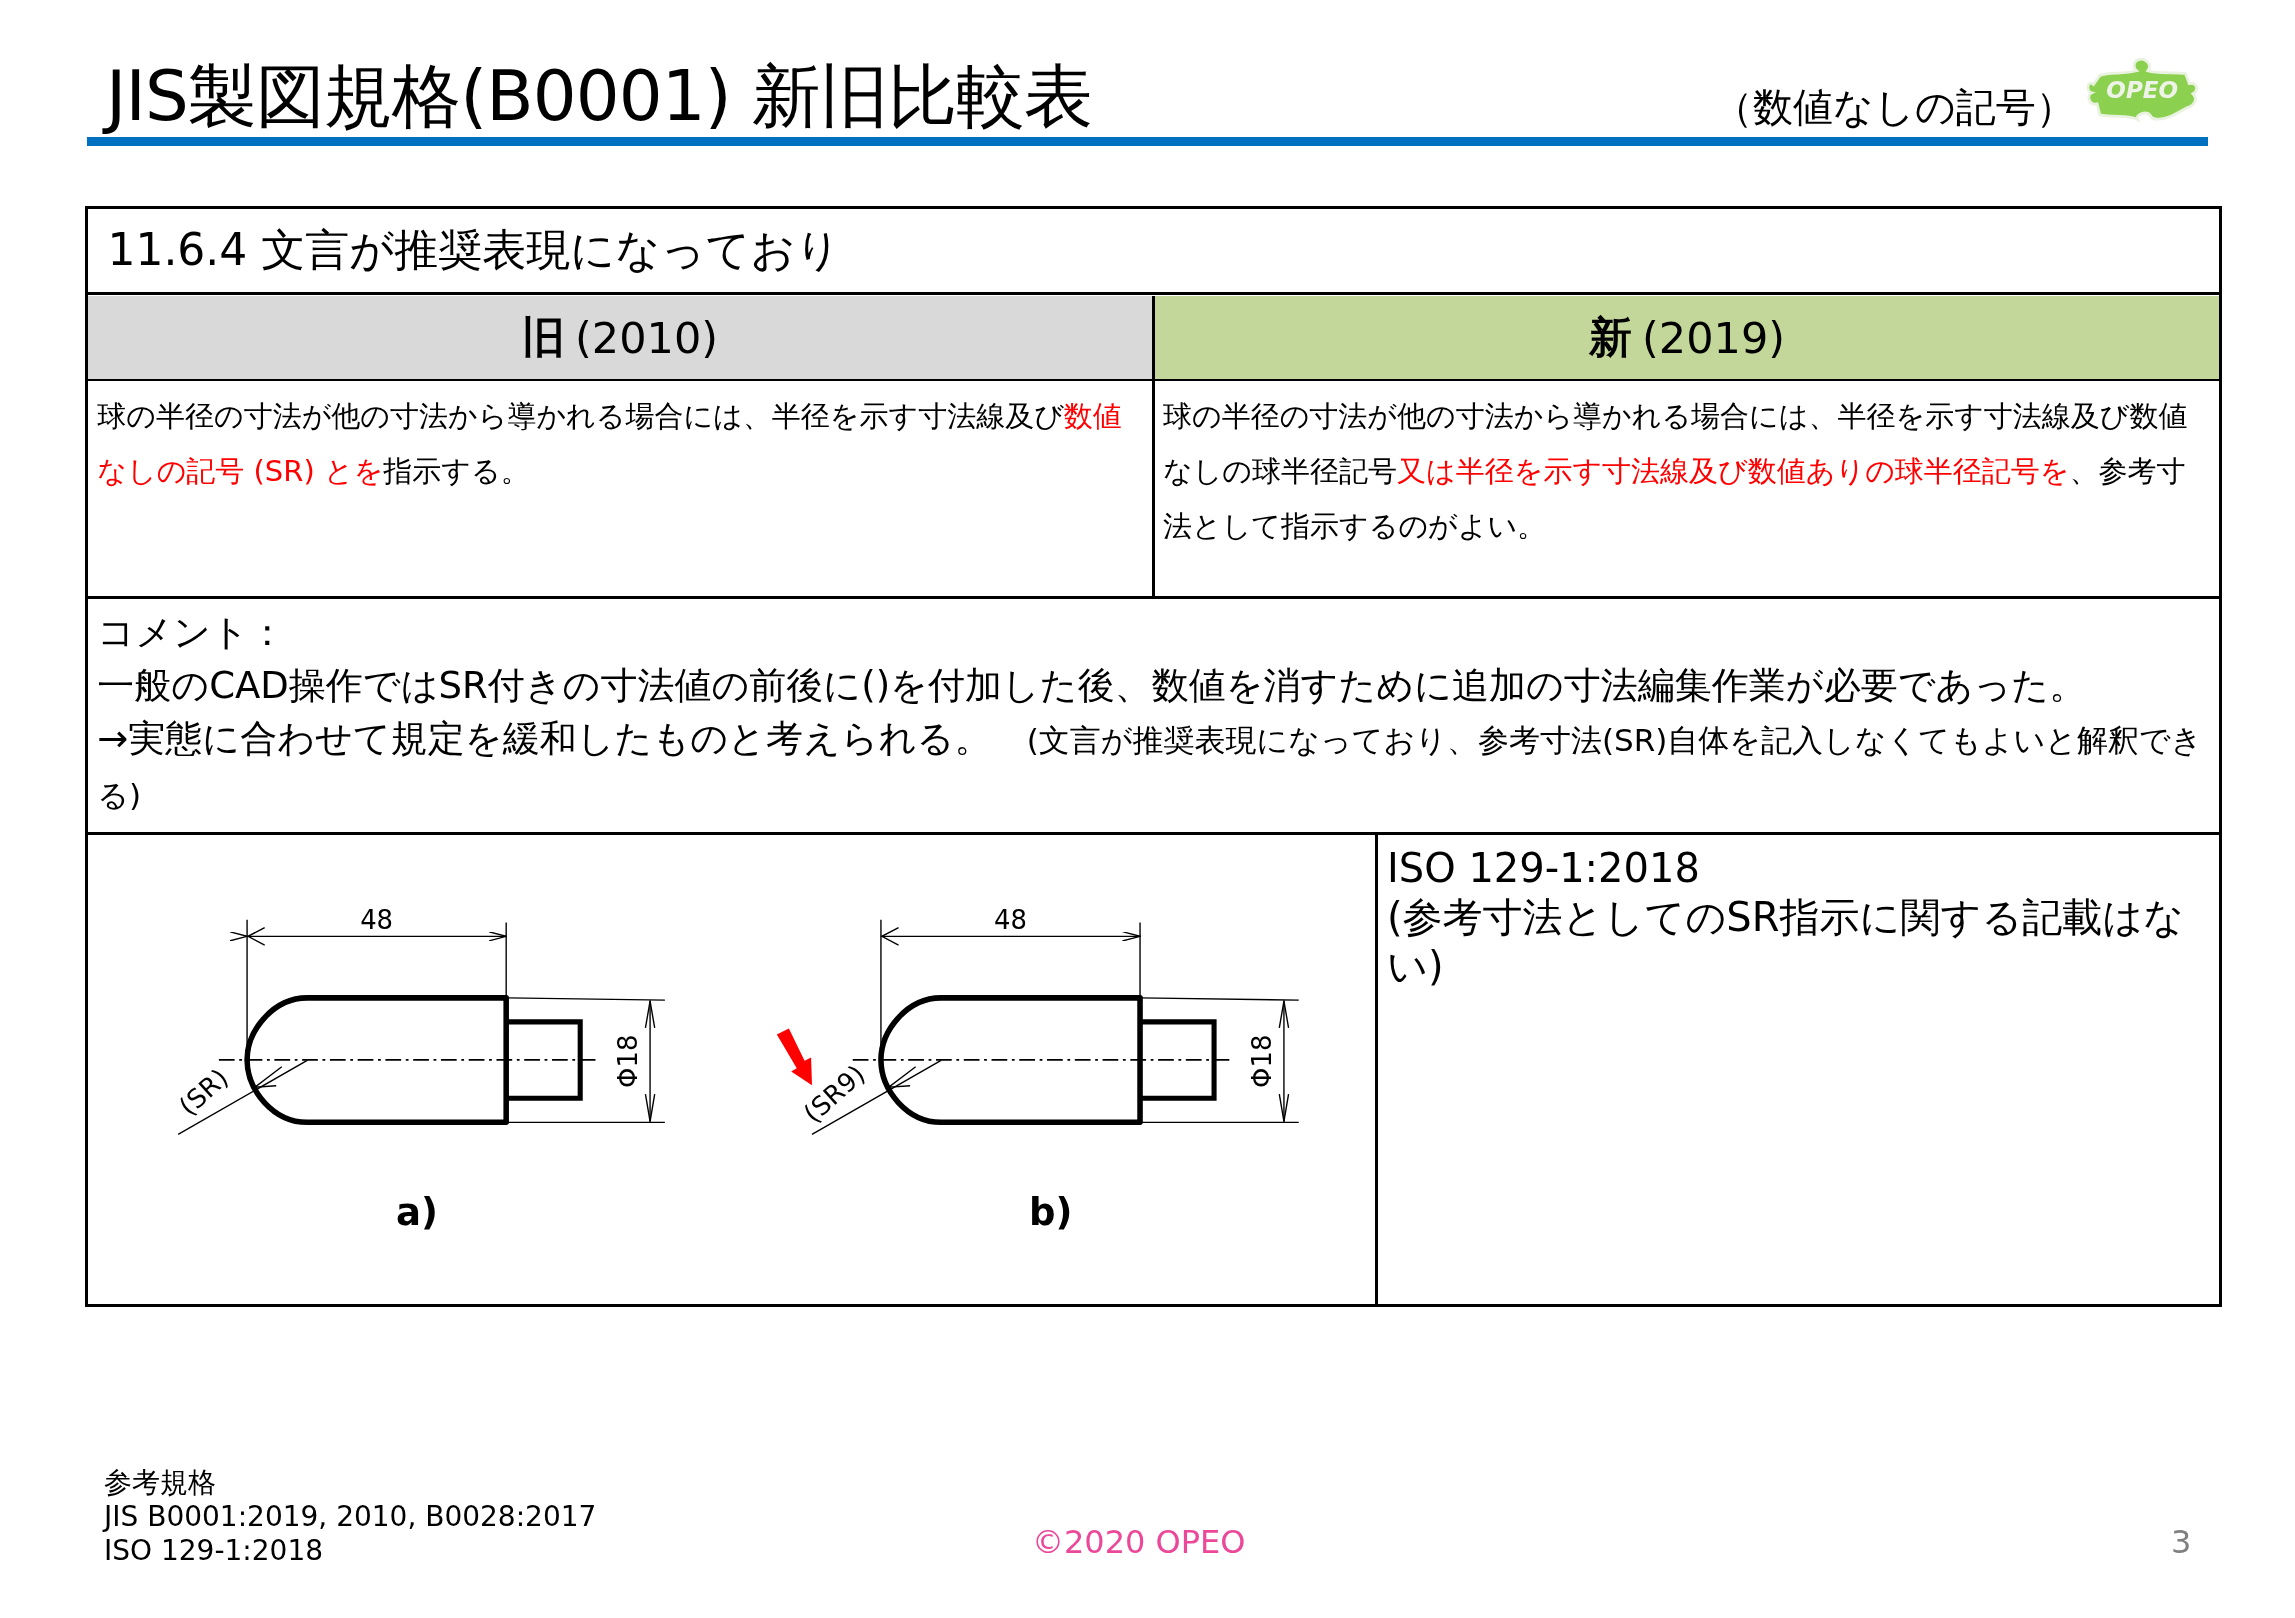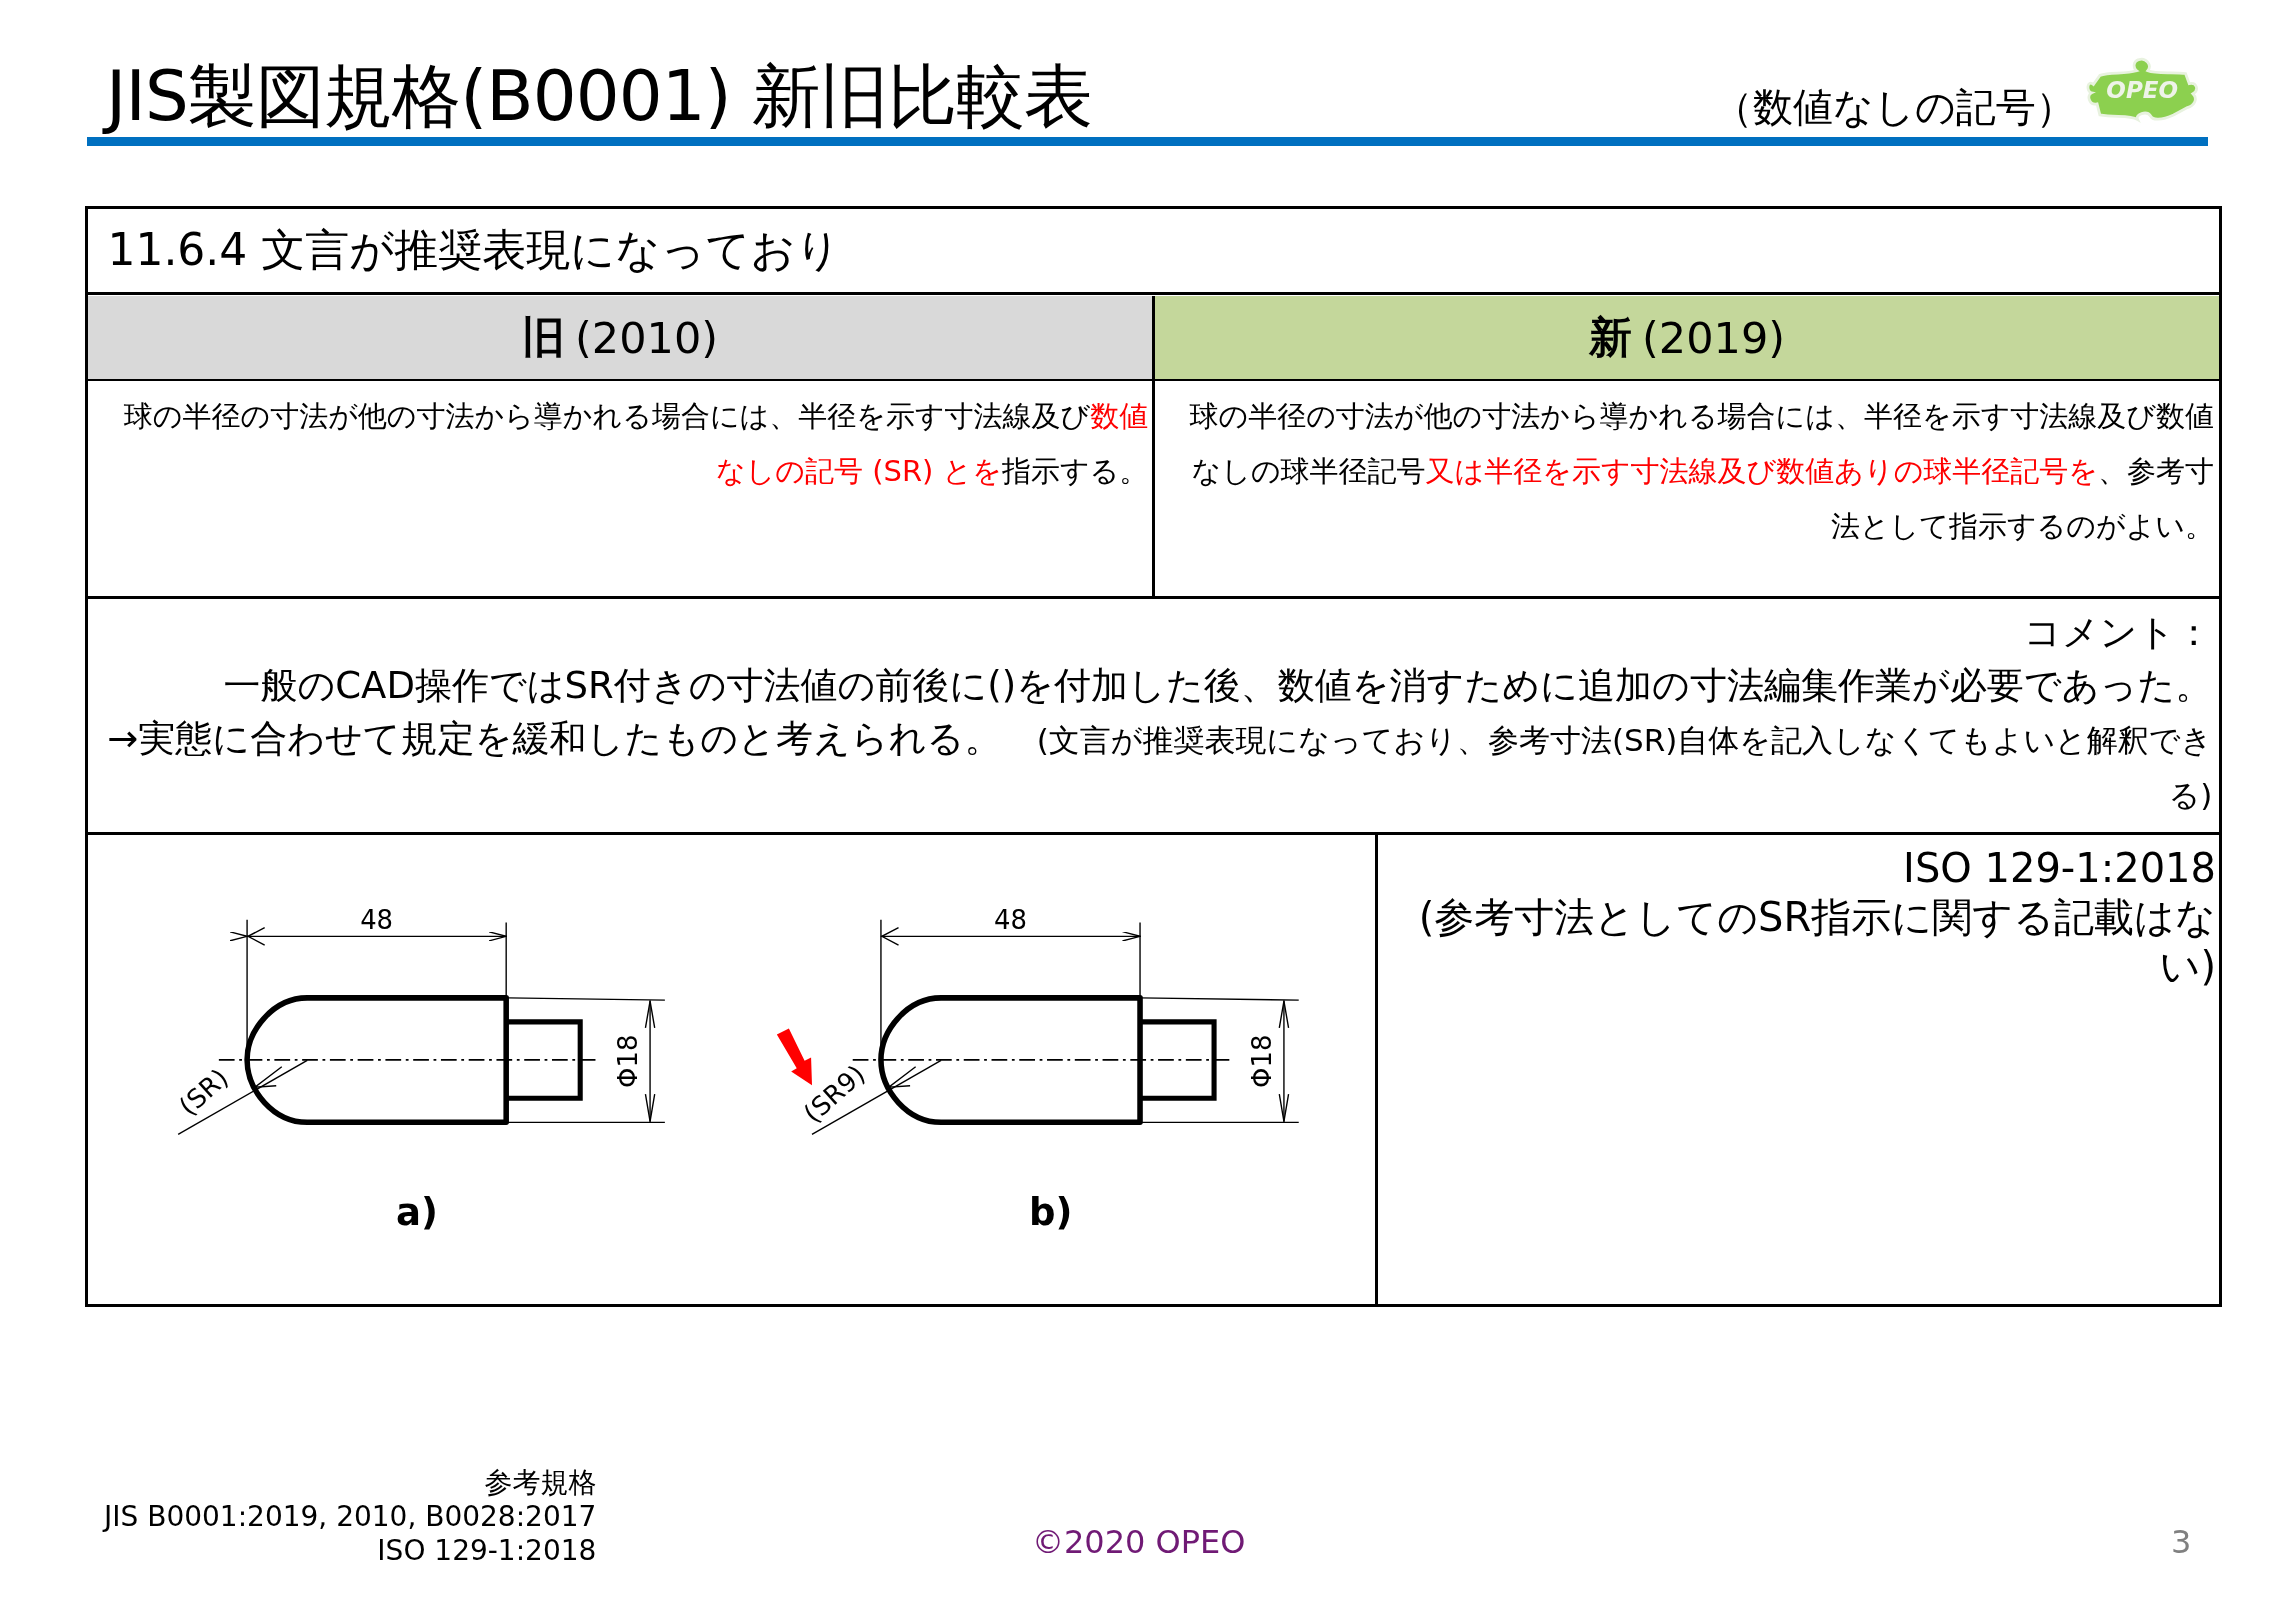--- a/index.html
+++ b/index.html
@@ -1,38 +1,38 @@
 <!DOCTYPE html>
 <html style="font-size:7.4px"><head>
 <meta charset="utf-8">
 <style>
   html, body { margin:0; padding:0; background:#ffffff; }
   body { width:2295px; height:1619px; position:relative; overflow:hidden;
          font-family:"DejaVu Sans", "Liberation Sans", sans-serif; color:#000; }
-  .abs { position:absolute;text-align:right; }
+  .abs { position:absolute; }
   #title { left:106px; top:55px; font-size:69px; line-height:83px; white-space:nowrap; letter-spacing:-0.9px; }
   #subtitle { left:1713px; top:82px; font-size:40px; line-height:51px; white-space:nowrap; }
   #title-bar { left:87px; top:137px; width:2121px; height:9.3px; background:#0070C0; }
   #logo { left:2083px; top:56px; width:118px; height:70px; }
 
   #table { left:85px; top:206px; width:2137px; height:1101px; border:3.2px solid #000; box-sizing:border-box; }
   .hline { position:absolute; left:0; height:3.2px; background:#000; }
   .vline { position:absolute; width:2.8px; background:#000; }
   .cell { position:absolute; box-sizing:border-box; }
   .section-title { font-size:44px; line-height:56px; white-space:nowrap; }
   .hdr { display:flex; align-items:center; justify-content:center; font-size:43px; }
   .hdr b { font-weight:bold; margin-right:10.2px; }
   .body-text { font-size:29px; line-height:55px; }
   .red { color:#FF0000; }
   .comment { font-size:37px; line-height:53px; }
   .comment small { font-size:31px; }
   .iso { font-size:40px; line-height:49px; }
 
   #footer-ref { left:104px; top:1466px; font-size:28px; line-height:34px; }
-  #footer-copy { left:1032px; top:1523px; font-size:32px; color:#701a75; white-space:nowrap; }
+  #footer-copy { left:1032px; top:1523px; font-size:32px; color:#ec4899; white-space:nowrap; }
   #footer-page { left:2171px; top:1523px; font-size:32px; color:#808080; }
   svg text { font-family:"DejaVu Sans", "Liberation Sans", sans-serif; }
 </style>
 </head>
 <body>
 
 <div id="title" class="abs">JIS製図規格(B0001) 新旧比較表</div>
 <div id="subtitle" class="abs">（数値なしの記号）</div>
 <div id="title-bar" class="abs"></div>
 <div id="logo" class="abs">

